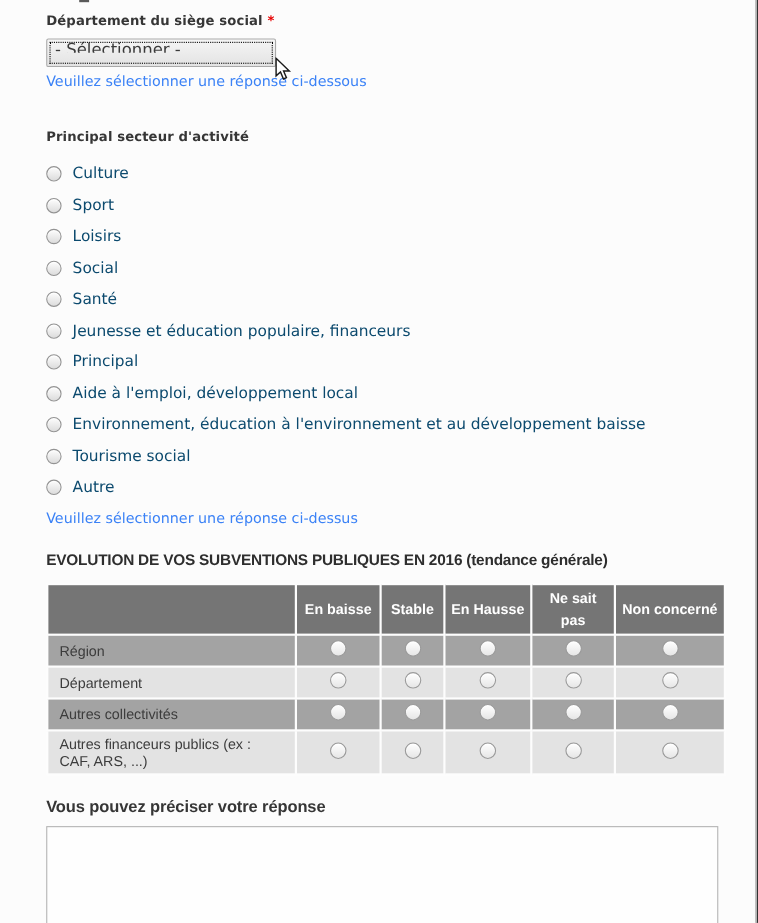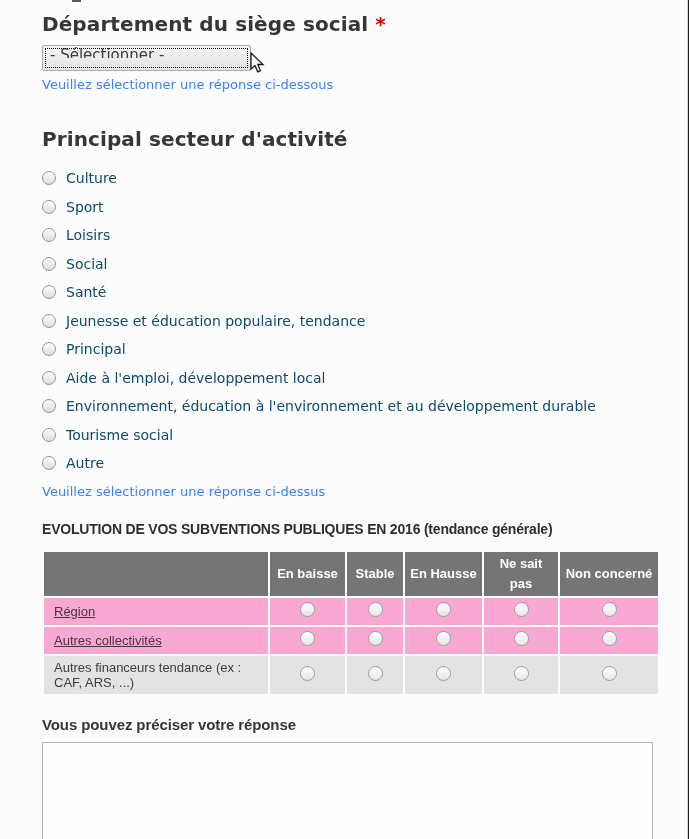--- a/index.html
+++ b/index.html
@@ -20,21 +20,21 @@
   }
   .top-artifact {
     position: absolute; top: 0; left: 72px;
     width: 9px; height: 2px; background: #5a5a5a;
   }
   .page {
     padding: 12px 36px 0 42px;
     width: 689px;
   }
   .q-label {
-    font-size: 20px; font-weight: bold; color: #363636;
+    font-size: 12px; font-weight: bold; color: #363636;
     margin-bottom: 9px; letter-spacing: 0.1px;
   }
   .req { color: #e60000; font-weight: bold; }
   .helper {
     font-size: 13px; color: #3b82f6; margin-top: 6px;
   }
   
   select.dropdown {
     -webkit-appearance: none; appearance: none;
     width: 209px; height: 26px;
@@ -77,21 +77,21 @@
   table.mtable td, table.mtable th { border: 2px solid #fdfdfd; }
   table.mtable th {
     background: #757575; color: #fff;
     font-weight: bold; font-size: 13px;
     text-align: center; vertical-align: middle;
     height: 46px; line-height: 1.5;
     padding: 2px 4px;
   }
   table.mtable td { height: 29px; vertical-align: middle; }
   tr.row-odd td  { background: #e3e3e3; }
-  tr.row-even td { background: #f9a8d4; text-decoration: underline; }
+  tr.row-even td { background: #a3a3a3; }
   td.row-label { padding: 4px 10px; text-align: left; }
   td.radio-cell { text-align: center; }
   td.radio-cell .radio {
     width: 15px; height: 15px;
     background: linear-gradient(#ffffff, #e6e6e6);
     border-color: #9a9a9a;
   }
   .col-label { width: 226px; }
   .col-baisse { width: 77px; }
   .col-stable { width: 58px; }
@@ -147,33 +147,33 @@
     <li>
         <span class="radio"></span>
         <span>Social</span>
       </li>
     <li>
         <span class="radio"></span>
         <span>Santé</span>
       </li>
     <li>
         <span class="radio"></span>
-        <span>Jeunesse et éducation populaire, tendance</span>
+        <span>Jeunesse et éducation populaire, financeurs</span>
       </li>
     <li>
         <span class="radio"></span>
         <span>Principal</span>
       </li>
     <li>
         <span class="radio"></span>
         <span>Aide à l'emploi, développement local</span>
       </li>
     <li>
         <span class="radio"></span>
-        <span>Environnement, éducation à l'environnement et au développement durable</span>
+        <span>Environnement, éducation à l'environnement et au développement baisse</span>
       </li>
     <li>
         <span class="radio"></span>
         <span>Tourisme social</span>
       </li>
     <li>
         <span class="radio"></span>
         <span>Autre</span>
       </li>
   </ul>
@@ -201,30 +201,38 @@
         <th>Non concerné</th>
       </tr>
       <tr class="row-even">
         <td class="row-label">Région</td>
         <td class="radio-cell"><span class="radio"></span></td>
         <td class="radio-cell"><span class="radio"></span></td>
         <td class="radio-cell"><span class="radio"></span></td>
         <td class="radio-cell"><span class="radio"></span></td>
         <td class="radio-cell"><span class="radio"></span></td>
       </tr>
+      <tr class="row-odd">
+        <td class="row-label">Département</td>
+        <td class="radio-cell"><span class="radio"></span></td>
+        <td class="radio-cell"><span class="radio"></span></td>
+        <td class="radio-cell"><span class="radio"></span></td>
+        <td class="radio-cell"><span class="radio"></span></td>
+        <td class="radio-cell"><span class="radio"></span></td>
+      </tr>
       <tr class="row-even">
         <td class="row-label">Autres collectivités</td>
         <td class="radio-cell"><span class="radio"></span></td>
         <td class="radio-cell"><span class="radio"></span></td>
         <td class="radio-cell"><span class="radio"></span></td>
         <td class="radio-cell"><span class="radio"></span></td>
         <td class="radio-cell"><span class="radio"></span></td>
       </tr>
       <tr class="row-odd">
-        <td class="row-label">Autres financeurs tendance (ex : CAF, ARS, ...)</td>
+        <td class="row-label">Autres financeurs publics (ex : CAF, ARS, ...)</td>
         <td class="radio-cell"><span class="radio"></span></td>
         <td class="radio-cell"><span class="radio"></span></td>
         <td class="radio-cell"><span class="radio"></span></td>
         <td class="radio-cell"><span class="radio"></span></td>
         <td class="radio-cell"><span class="radio"></span></td>
       </tr>
     </tbody>
       </table>
 
     <div class="q-label precis-label">Vous pouvez préciser votre réponse</div>

